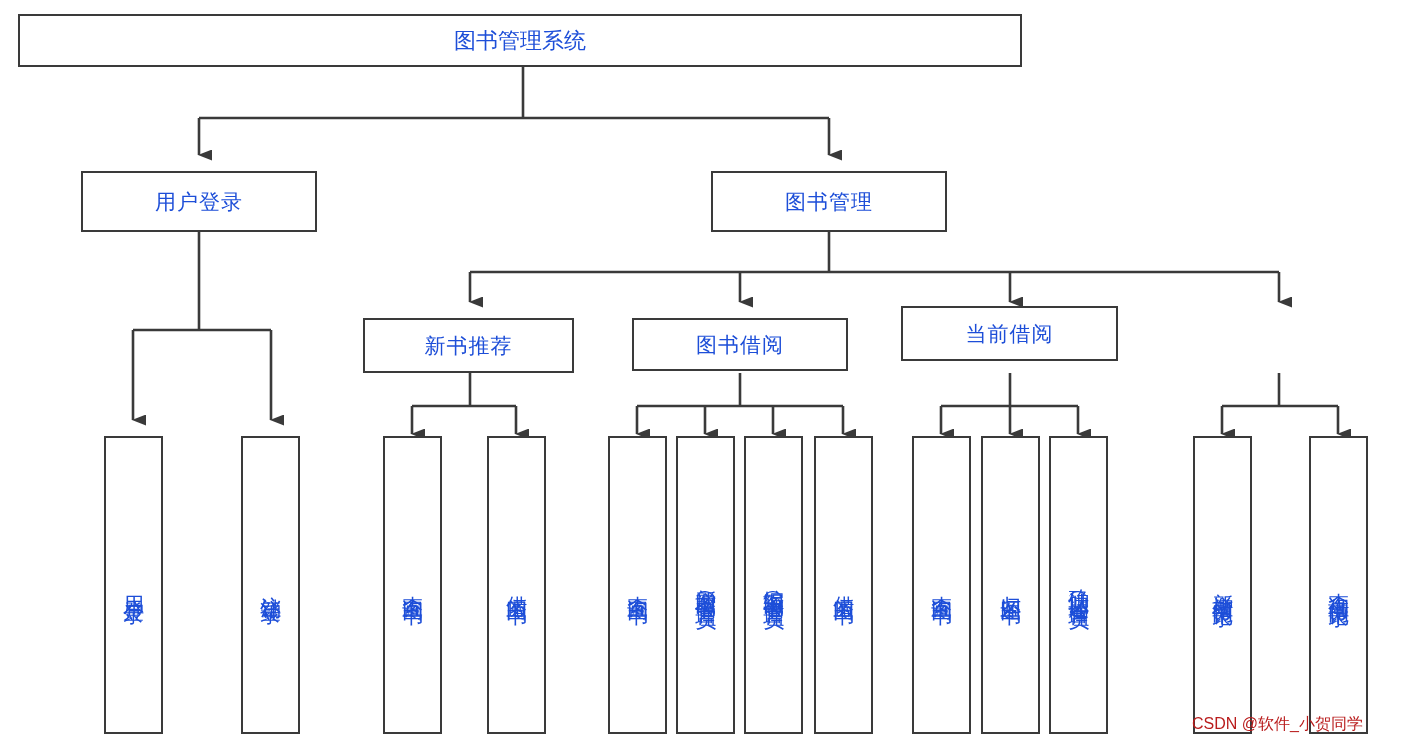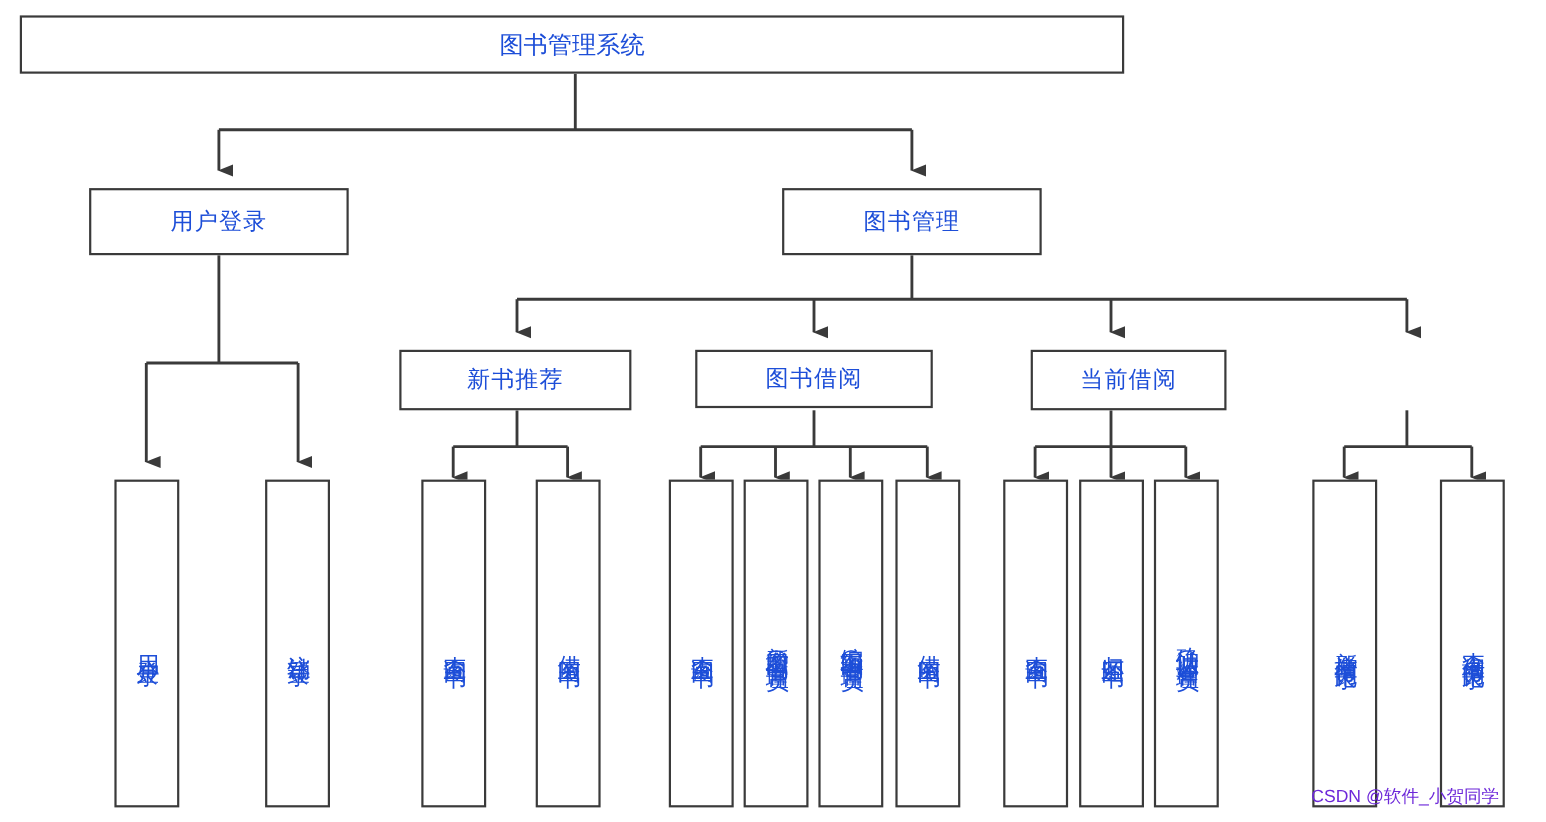--- a/index.html
+++ b/index.html
@@ -55,21 +55,21 @@
   .node.vert > span {
     writing-mode: vertical-rl;
     text-orientation: upright;
     display: block;
   }
   .watermark {
     position: absolute;
     left: 1192px;
     top: 714px;
     font-size: 16px;
-    color: #6d28d9;
+    color: #b91c1c;
     white-space: nowrap;
     z-index: 3;
   }
 </style>
 </head>
 <body>
 
 <div id="canvas">
 
   <svg id="wires" viewBox="0 0 1405 747" xmlns="http://www.w3.org/2000/svg">
@@ -133,21 +133,21 @@
   <div class="node horiz" style="left:711px; top:171px; width:236px; height:61px;">
     <span>图书管理</span>
   </div>
 
   <div class="node horiz" style="left:363px; top:318px; width:211px; height:55px;">
     <span>新书推荐</span>
   </div>
   <div class="node horiz" style="left:632px; top:318px; width:216px; height:53px;">
     <span>图书借阅</span>
   </div>
-  <div class="node horiz" style="left:901px; top:318px; width:178px; height:55px;margin-left:36px;">
+  <div class="node horiz" style="left:901px; top:306px; width:217px; height:55px;">
     <span>当前借阅</span>
   </div>
 
   <div class="node vert" style="left:104px; top:436px; width:59px; height:298px;">
     <span>用户登录</span>
   </div>
   <div class="node vert" style="left:241px; top:436px; width:59px; height:298px;">
     <span>注销登录</span>
   </div>
 

